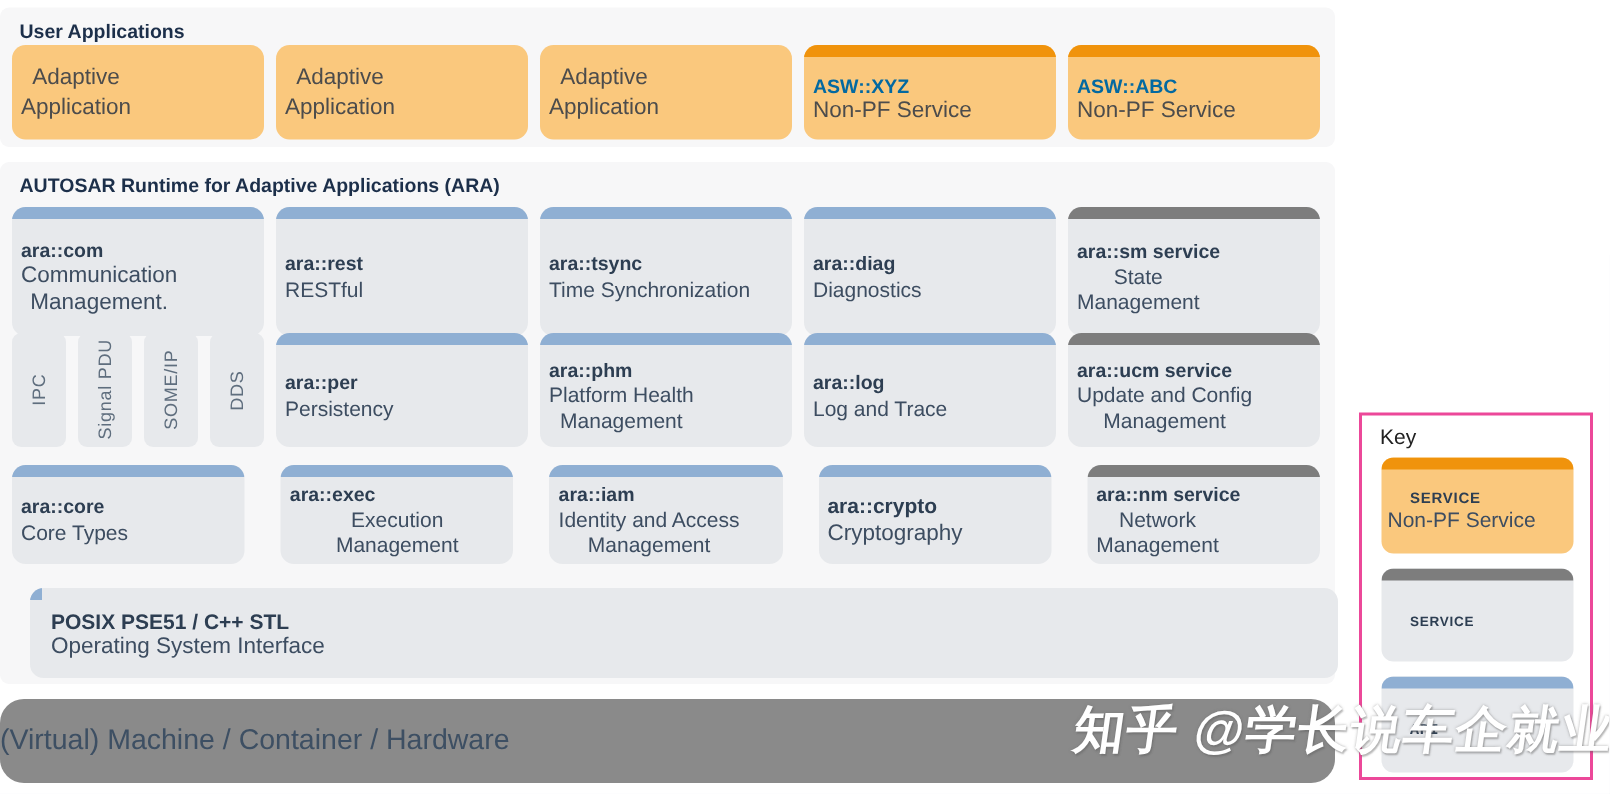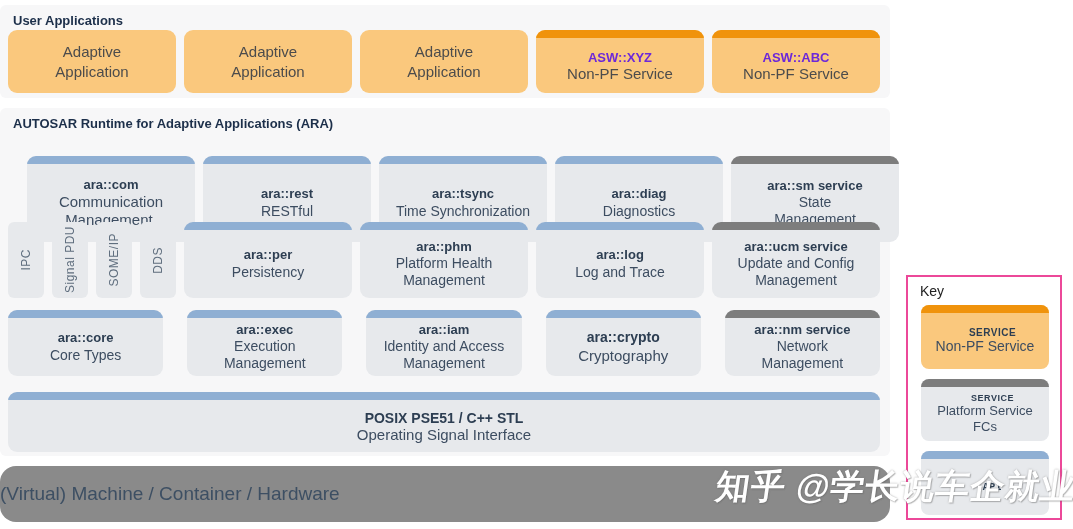--- a/index.html
+++ b/index.html
@@ -13,40 +13,40 @@
   .sec-heading{position:absolute;left:13px;top:8px;font-size:13px;font-weight:bold;color:#1c2f4a;}
 
   
   .row{position:absolute;left:8px;width:872px;display:flex;gap:8px;}
   .cell{flex:1;display:flex;flex-direction:column;border-radius:9px;overflow:hidden;background:#e7e9ec;}
   .cell.orange{background:#fac87d;}
   .stripe{height:8px;flex:0 0 8px;}
   .stripe.blue{background:#8fafd3;}
   .stripe.darkgray{background:#7d7d7d;}
   .stripe.orangedark{background:#f0930c;}
-  .cell-content{flex:1;display:flex;flex-direction:column;justify-content:center;align-items:center;text-align:center;padding:2px 6px;}
+  .cell-content{flex:1;display:flex;flex-direction:column;justify-content:center;align-items:flex-start;text-align:center;padding:2px 6px;}
   .title{font-size:13px;font-weight:bold;color:#2d3e52;line-height:1.25;}
   .sub{font-size:14px;color:#3d4d61;line-height:1.22;white-space:pre-line;}
   .app-label{font-size:15px;color:#4c4c4c;line-height:1.3;white-space:pre-line;}
-  .asw-title{font-size:13px;font-weight:bold;color:#6d28d9;}
+  .asw-title{font-size:13px;font-weight:bold;color:#0369a1;}
   .asw-sub{font-size:15px;color:#4c4c4c;}
 
   
   .row-apps{top:30px;height:63px;}
-  .row-ara1{top:48px;height:86px;margin-left:19px;}
+  .row-ara1{top:30px;height:86px;}
   .row-ara2{top:114px;height:76px;}
   .row-ara3{top:202px;height:66px;gap:24px;}
   .row-os{top:284px;height:60px;}
 
   
   .proto-group{flex:1;display:flex;gap:8px;}
   .proto-box{flex:1;background:#e7e9ec;border-radius:6px;display:flex;align-items:center;justify-content:center;}
   .proto-label{writing-mode:vertical-rl;transform:rotate(180deg);font-size:12px;color:#5f6e7e;letter-spacing:0.5px;white-space:nowrap;}
 
-  .os-box{position:absolute;left:8px;width:872px;height:60px;display:flex;flex-direction:column;border-radius:9px;overflow:hidden;background:#e7e9ec;}
+  .os-box{position:absolute;left:20px;width:872px;height:60px;display:flex;flex-direction:row;border-radius:9px;overflow:hidden;background:#e7e9ec;}
   .os-title{font-size:14px;font-weight:bold;color:#2d3e52;}
   .os-sub{font-size:15px;color:#3d4d61;}
 
   
   .bottom-bar{position:absolute;left:0;top:466px;width:890px;height:56px;background:#8a8a8a;border-radius:16px;display:flex;align-items:center;justify-content:flex-start;}
   .bottom-bar-label{font-size:19px;color:#3d4f63;}
 
   
   .key-panel{position:absolute;left:906px;top:275px;width:156px;height:245px;background:#ffffff;border:2px solid #ec4899;box-sizing:border-box;}
   .key-heading{position:absolute;left:12px;top:6px;font-size:14px;color:#222;}
@@ -234,21 +234,21 @@
           <div class="sub">Network
 Management</div>
         </div>
       </div>
     </div>
 
     <div class="os-box row-os">
       <div class="stripe blue"></div>
       <div class="cell-content">
         <div class="os-title">POSIX PSE51 / C++ STL</div>
-        <div class="os-sub">Operating Signal Interface</div>
+        <div class="os-sub">Operating System Interface</div>
       </div>
     </div>
   </div>
 
   <div class="bottom-bar">
     <div class="bottom-bar-label">(Virtual) Machine / Container / Hardware</div>
   </div>
 
   <div class="key-panel">
     <div class="key-heading">Key</div>
@@ -256,21 +256,20 @@
       <div class="stripe orangedark"></div>
       <div class="cell-content">
         <div class="key-tag">SERVICE</div>
         <div class="key-label" style="font-size:14px">Non-PF Service</div>
       </div>
     </div>
     <div class="key-box key-box2">
       <div class="stripe darkgray"></div>
       <div class="cell-content">
         <div class="key-tag" style="font-size:9px">SERVICE</div>
-        <div class="key-label">Platform Service FCs</div>
       </div>
     </div>
     <div class="key-box key-box3">
       <div class="stripe blue"></div>
       <div class="cell-content">
         <div class="key-tag">API</div>
       </div>
     </div>
   </div>
 

